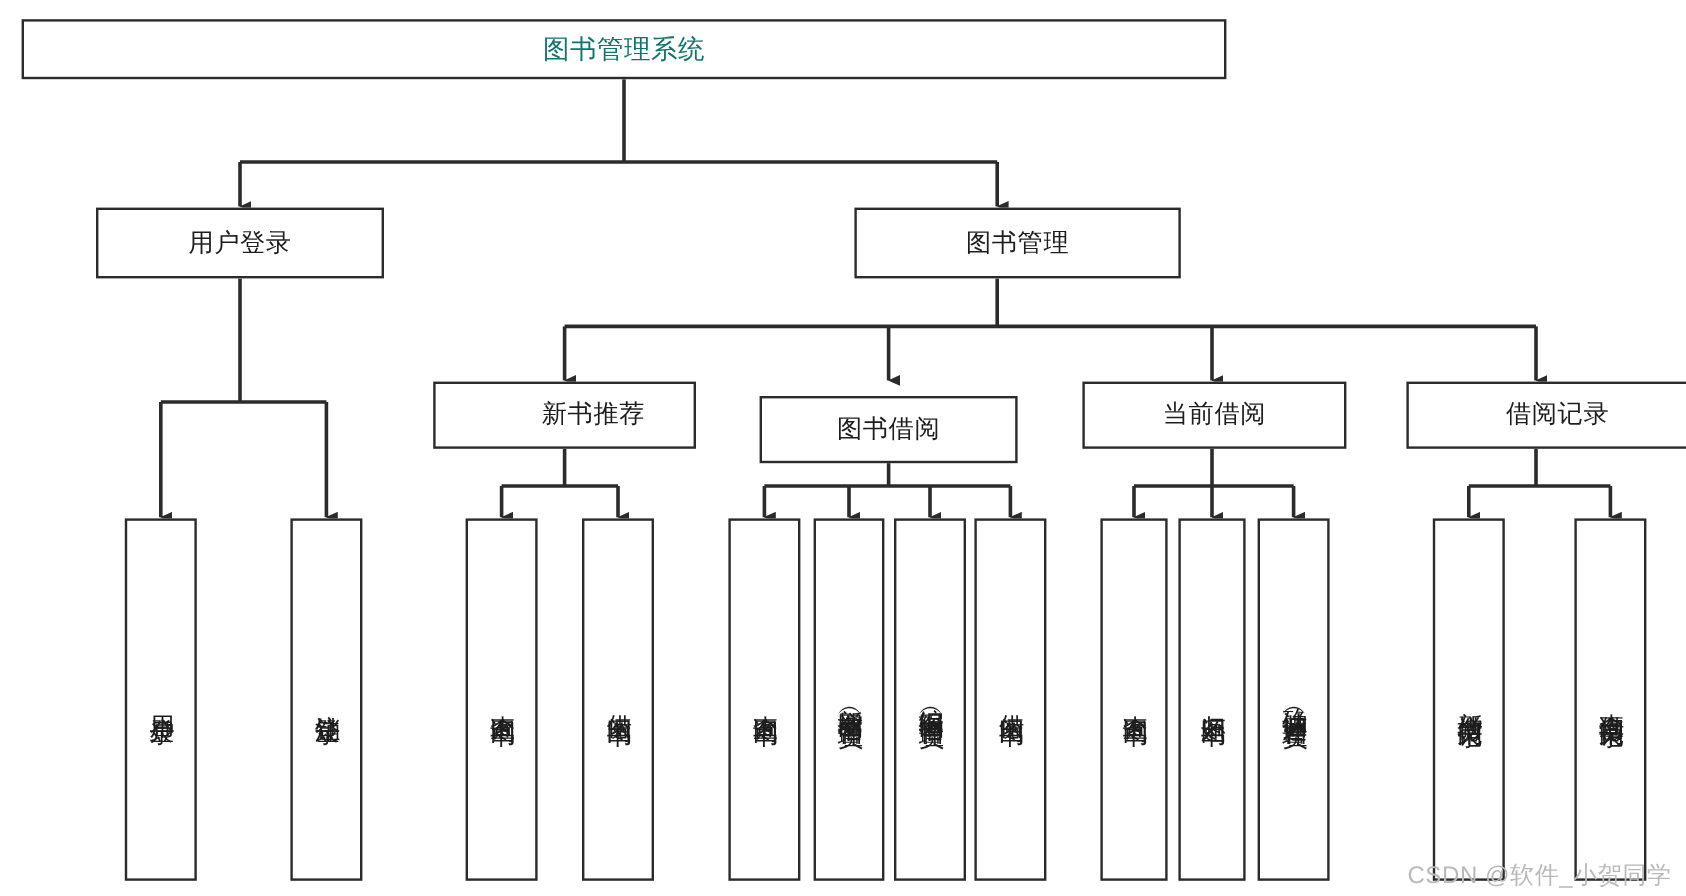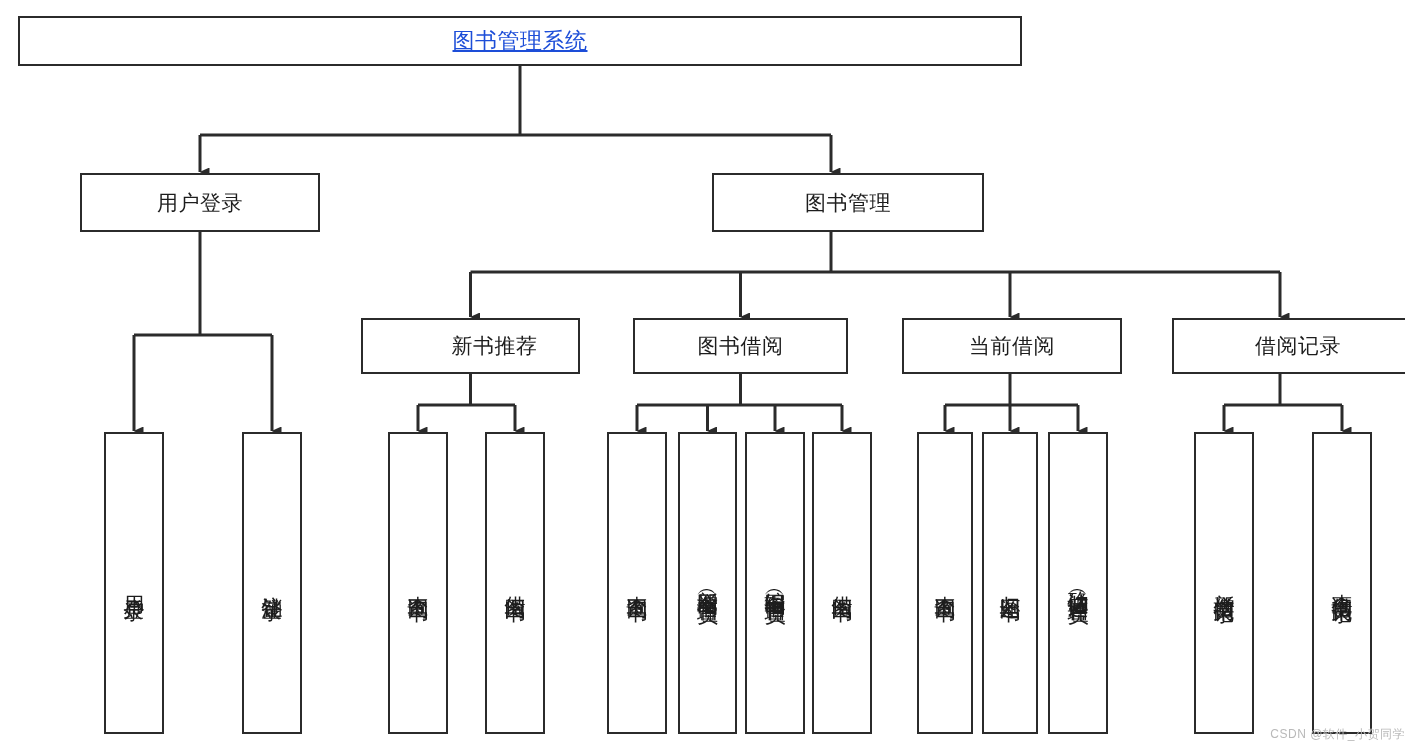--- a/index.html
+++ b/index.html
@@ -53,23 +53,23 @@
   .node.vertical .node-label {
     writing-mode: vertical-rl;
     text-orientation: upright;
     font-size: 21px;
     line-height: 1.15;
     letter-spacing: 2px;
     max-height: 100%;
   }
   #watermark {
     position: absolute;
-    right: 0;
+    right: 12px;
     bottom: 4px;
-    font-size: 12px;
+    font-size: 20px;
     color: #b9b9b9;
     white-space: nowrap;
     letter-spacing: 0.5px;
   }
 </style>
 </head>
 <body>
 
 <div id="diagram-root">
   <svg id="wire-layer" viewBox="0 0 1405 747">
@@ -109,32 +109,32 @@
         <line x1="1010" y1="405" x2="1010" y2="431" stroke="#2b2b2b" stroke-width="3" marker-end="url(#arrowhead)"></line>
         <line x1="1078" y1="405" x2="1078" y2="431" stroke="#2b2b2b" stroke-width="3" marker-end="url(#arrowhead)"></line>
         <line x1="1280" y1="374" x2="1280" y2="405" stroke="#2b2b2b" stroke-width="3"></line>
         <line x1="1224" y1="405" x2="1342" y2="405" stroke="#2b2b2b" stroke-width="3"></line>
         <line x1="1224" y1="405" x2="1224" y2="431" stroke="#2b2b2b" stroke-width="3" marker-end="url(#arrowhead)"></line>
         <line x1="1342" y1="405" x2="1342" y2="431" stroke="#2b2b2b" stroke-width="3" marker-end="url(#arrowhead)"></line>
       </g>
   </svg>
   <div id="node-layer">
       <div class="node horizontal root" style="left: 18px; top: 16px; width: 1004px; height: 50px; border-color: rgb(43, 43, 43);">
-        <span class="node-label" style="color: #1d4ed8; text-decoration: underline;">图书管理系统</span>
+        <span class="node-label" style="color: #0f766e;">图书管理系统</span>
       </div>
       <div class="node horizontal" style="left: 80px; top: 173px; width: 240px; height: 59px; border-color: rgb(43, 43, 43);">
         <span class="node-label" style="color: rgb(29, 29, 29);">用户登录</span>
       </div>
       <div class="node horizontal" style="left: 712px; top: 173px; width: 272px; height: 59px; border-color: rgb(43, 43, 43);">
         <span class="node-label" style="color: rgb(29, 29, 29);">图书管理</span>
       </div>
       <div class="node horizontal" style="left: 361px; top: 318px; width: 219px; height: 56px; border-color: rgb(43, 43, 43);">
         <span class="node-label" style="color: rgb(29, 29, 29); margin-left: 48px;">新书推荐</span>
       </div>
-      <div class="node horizontal" style="left: 633px; top: 318px; width: 215px; height: 56px; border-color: rgb(43, 43, 43);">
+      <div class="node horizontal" style="left: 633px; top: 330px; width: 215px; height: 56px; border-color: rgb(43, 43, 43);">
         <span class="node-label" style="color: rgb(29, 29, 29);">图书借阅</span>
       </div>
       <div class="node horizontal" style="left: 902px; top: 318px; width: 220px; height: 56px; border-color: rgb(43, 43, 43);">
         <span class="node-label" style="color: rgb(29, 29, 29);">当前借阅</span>
       </div>
       <div class="node horizontal" style="left: 1172px; top: 318px; width: 252px; height: 56px; border-color: rgb(43, 43, 43);">
         <span class="node-label" style="color: rgb(29, 29, 29);">借阅记录</span>
       </div>
       <div class="node vertical" style="left: 104px; top: 432px; width: 60px; height: 302px; border-color: rgb(43, 43, 43);">
         <span class="node-label" style="color: rgb(29, 29, 29);">用户登录</span>

